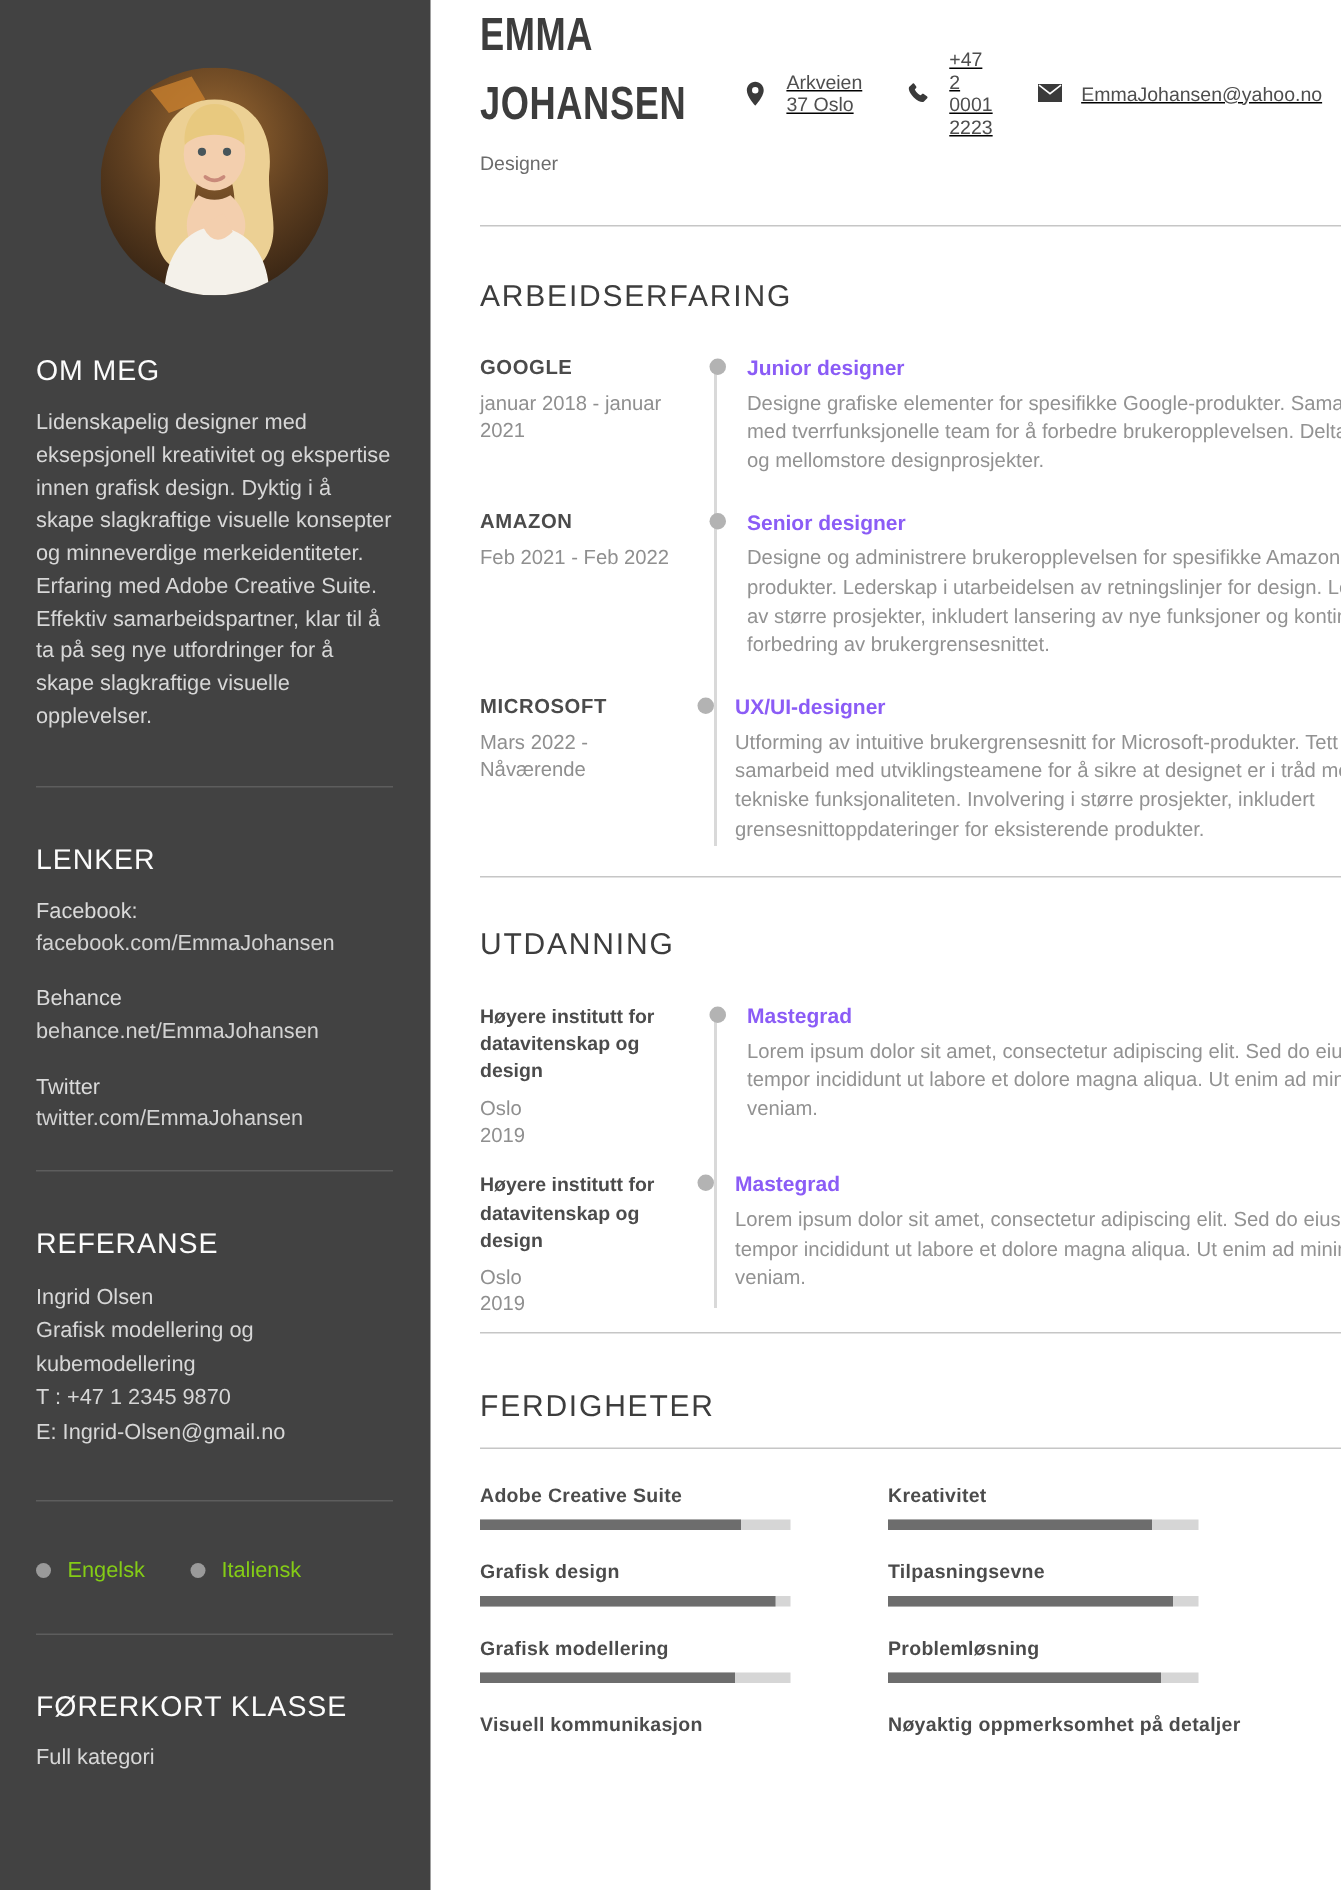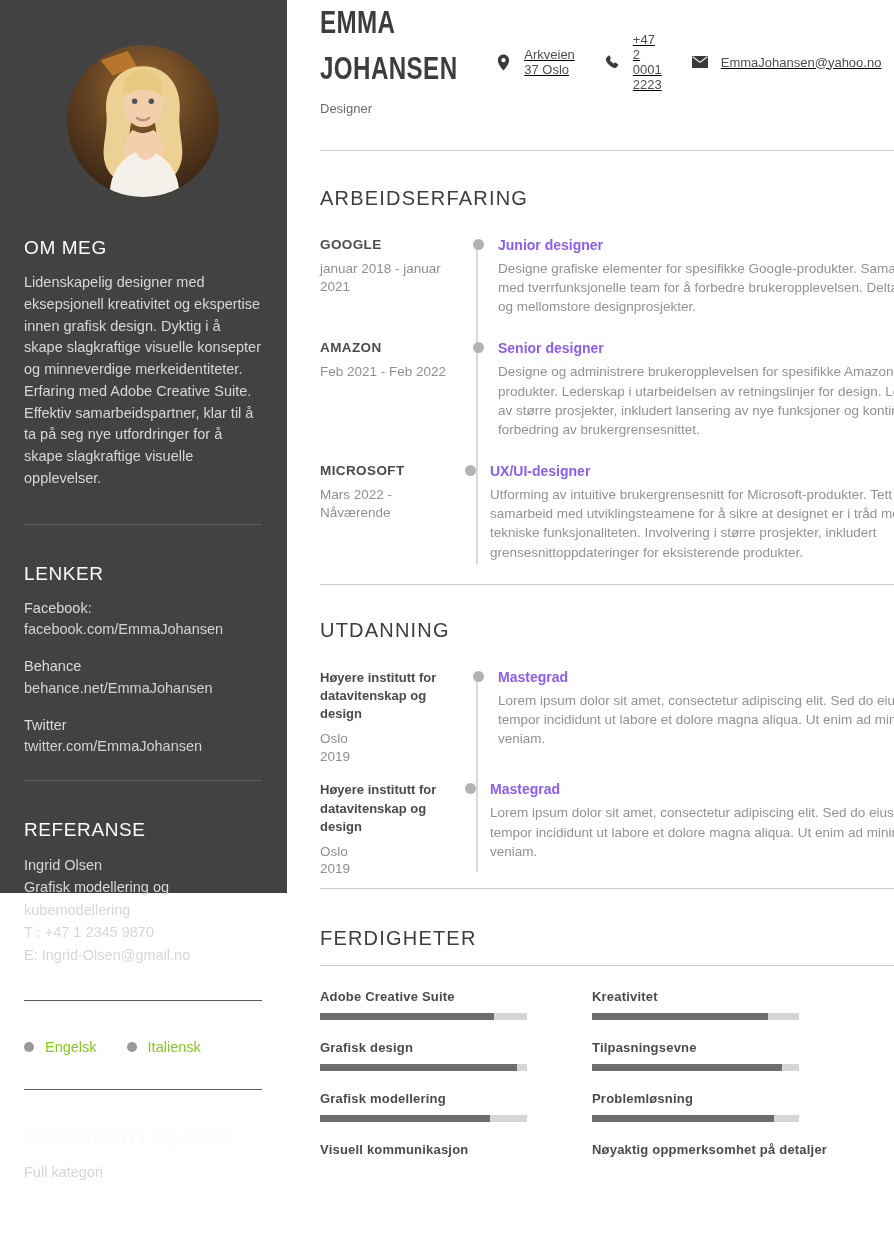--- a/index.html
+++ b/index.html
@@ -7,21 +7,21 @@
   body {
     width:894px; height:1260px; margin:0 auto;
     display:flex;
     font-family:"Liberation Sans", sans-serif;
     -webkit-font-smoothing:antialiased;
     overflow:hidden;
   }
 
   
   .sidebar {
-    width:287px; min-width:287px; height:893px;
+    width:287px; min-width:287px; height:1260px;
     background:#424242; color:#fff;
     padding:45px 25px 20px 24px;
   }
   .photo {
     width:152px; height:152px; border-radius:50%;
     margin:0 auto; overflow:hidden;
   }
   .photo svg { display:block; width:100%; height:100%; }
   .side-h {
     font-size:19px; font-weight:400; letter-spacing:.6px;

